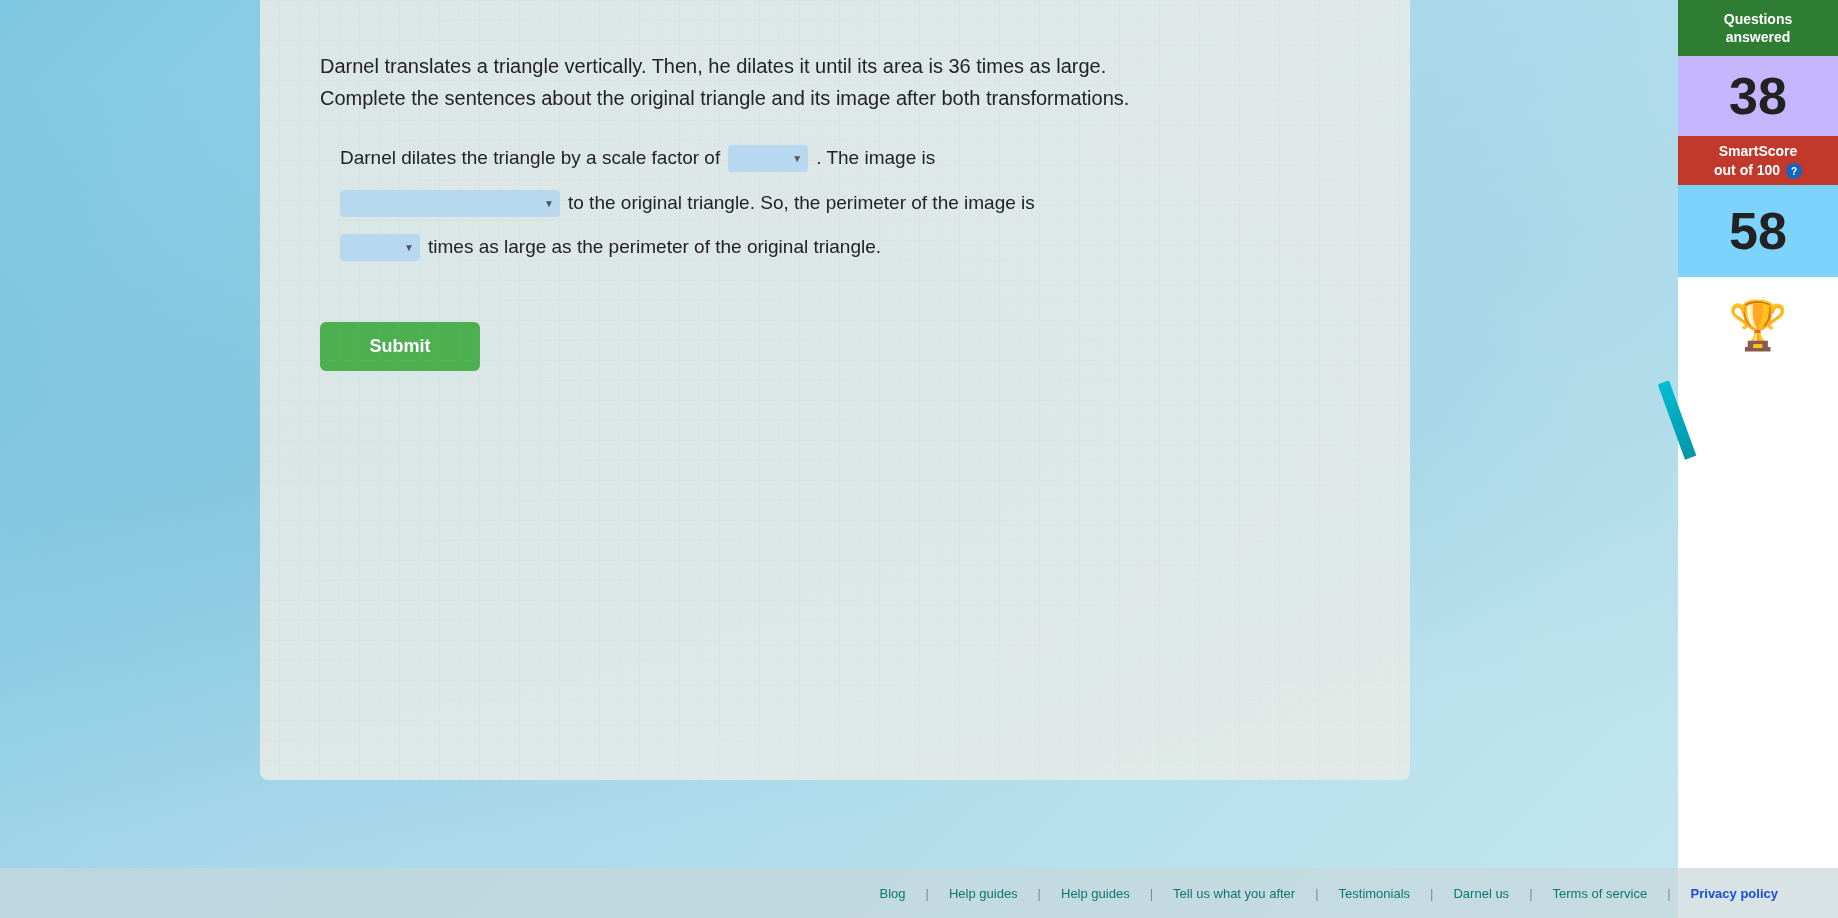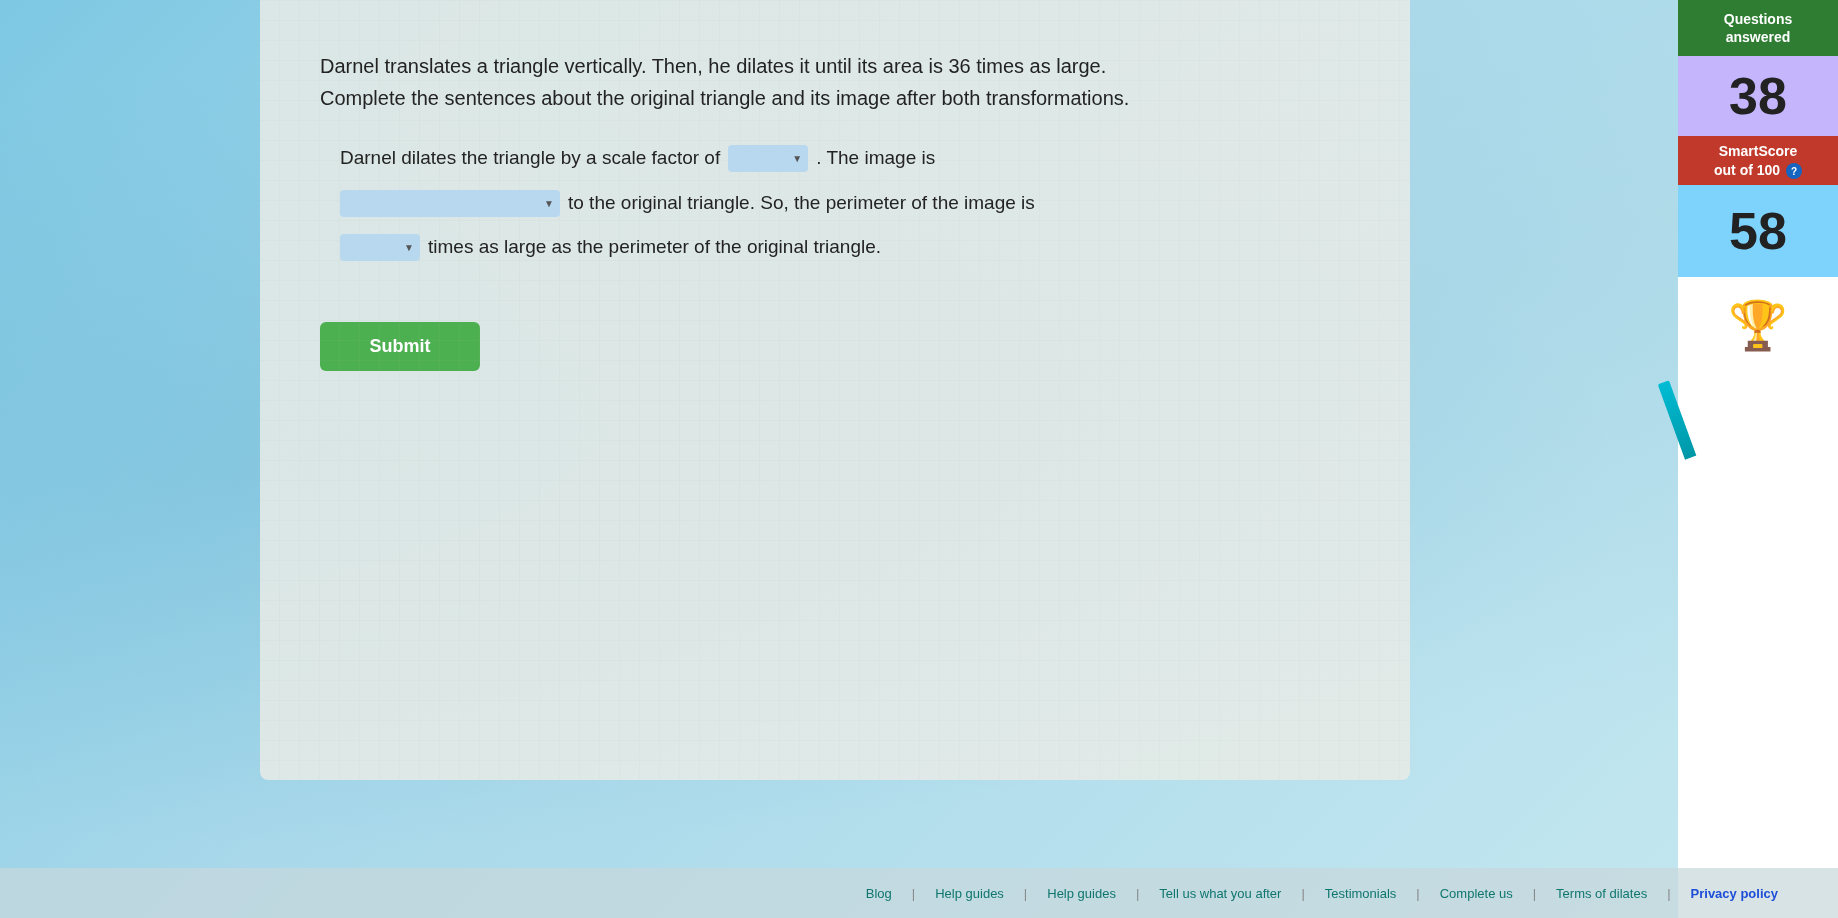--- a/index.html
+++ b/index.html
@@ -332,18 +332,18 @@
   <span class="footer-link">Blog</span>
   <span class="footer-separator">|</span>
   <span class="footer-link">Help guides</span>
   <span class="footer-separator">|</span>
   <span class="footer-link">Help guides</span>
   <span class="footer-separator">|</span>
   <span class="footer-link">Tell us what you after</span>
   <span class="footer-separator">|</span>
   <span class="footer-link">Testimonials</span>
   <span class="footer-separator">|</span>
-  <span class="footer-link">Complete us</span>
-  <span class="footer-separator">|</span>
-  <span class="footer-link">Terms of dilates</span>
+  <span class="footer-link">Darnel us</span>
+  <span class="footer-separator">|</span>
+  <span class="footer-link">Terms of service</span>
   <span class="footer-separator">|</span>
   <span class="footer-link blue">Privacy policy</span>
 </div>
 
 </body></html>

